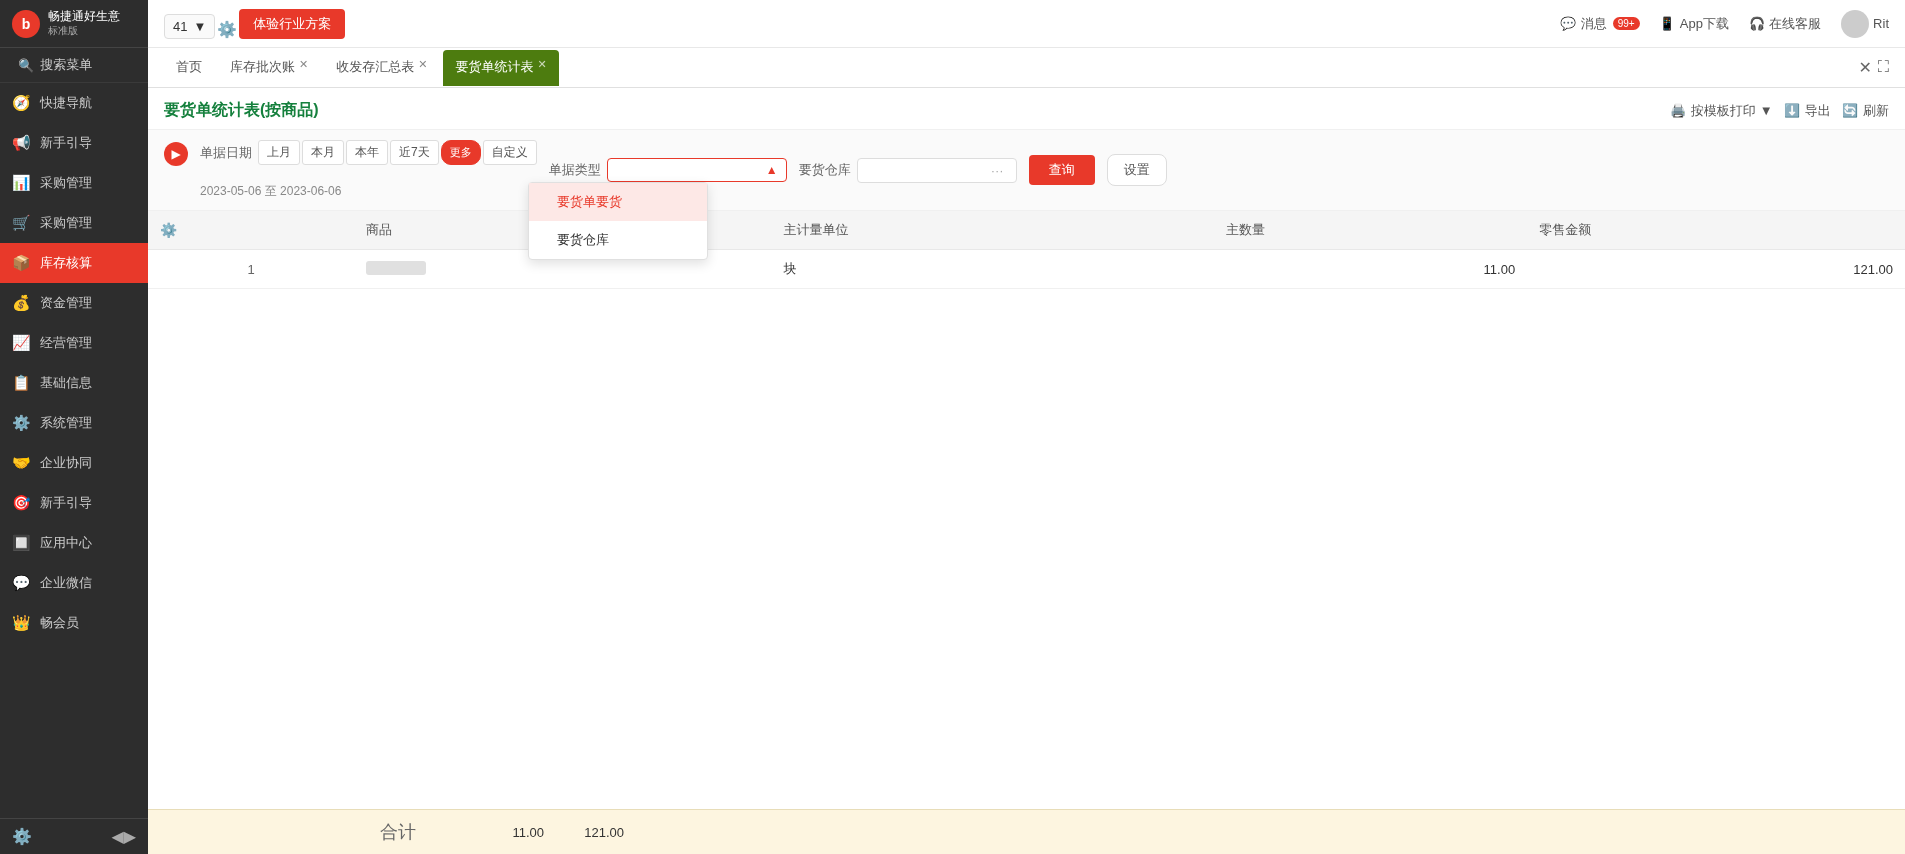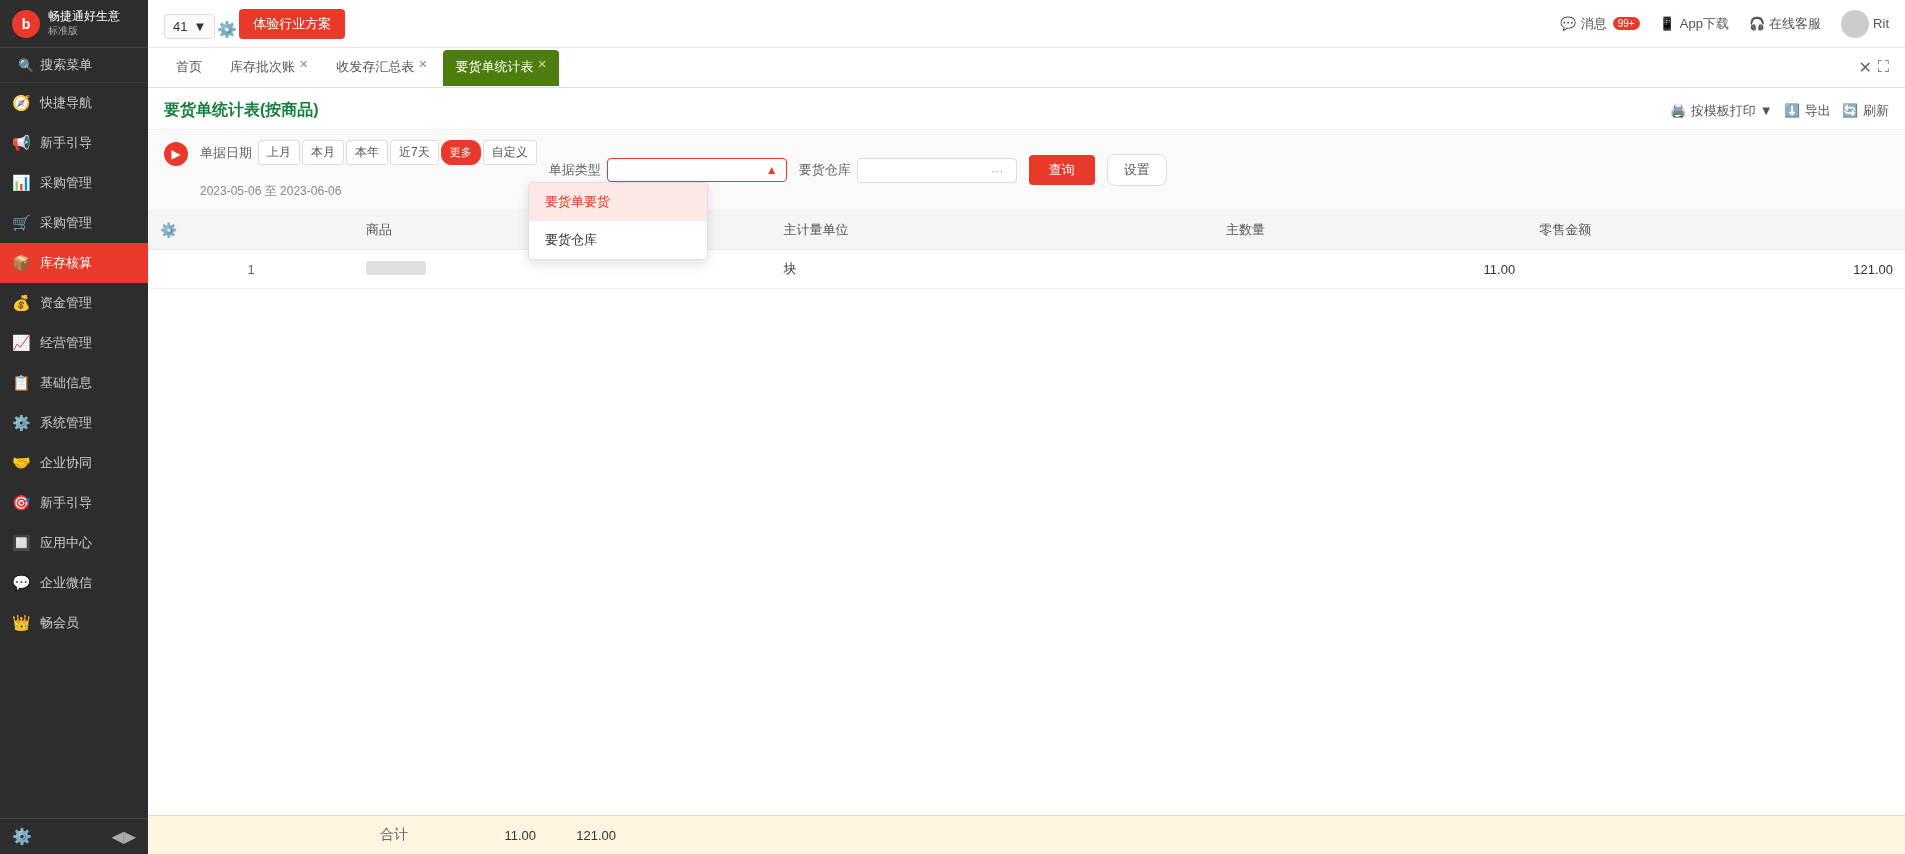--- a/index.html
+++ b/index.html
@@ -196,21 +196,21 @@
       top: 52px;
       left: 380px;
       background: white;
       border: 1px solid #e0e0e0;
       border-radius: 4px;
       box-shadow: 0 4px 12px rgba(0,0,0,0.12);
       z-index: 100;
       min-width: 180px;
     }
     .dropdown-item {
-      padding: 10px 16px; cursor: pointer; font-size: 13px; color: #333;
+      padding: 10px 28px; cursor: pointer; font-size: 13px; color: #333;
     }
     .dropdown-item.selected { background: #fde8e6; color: #e8392a; }
 
     
     .table-container { flex: 1; overflow: auto; }
     table { width: 100%; border-collapse: collapse; }
     thead tr { background: #f5f5f5; }
     th {
       padding: 10px 12px; text-align: left; font-weight: 500; color: #555;
       border-bottom: 1px solid #e8e8e8; font-size: 13px; white-space: nowrap;
@@ -226,21 +226,21 @@
 
     
     .table-footer {
       background: #fdf5e0;
       border-top: 1px solid #e8ddb8;
       display: flex;
       align-items: center;
       padding: 10px 12px;
       flex-shrink: 0;
     }
-    .footer-label { color: #666; font-size: 14px; padding-left: 220px; text-align: center; }
+    .footer-label { color: #666; font-size: 18px; padding-left: 220px; text-align: center; }
     .footer-num { font-size: 13px; color: #333; min-width: 80px; text-align: right; padding: 0 12px; }
 
     
     ::-webkit-scrollbar { width: 6px; height: 6px; }
     ::-webkit-scrollbar-track { background: #f1f1f1; }
     ::-webkit-scrollbar-thumb { background: #ccc; border-radius: 3px; }
 
     .sidebar-scroll { overflow-y: auto; }
     .sidebar-scroll::-webkit-scrollbar { width: 4px; }
     .sidebar-scroll::-webkit-scrollbar-thumb { background: #555; }

